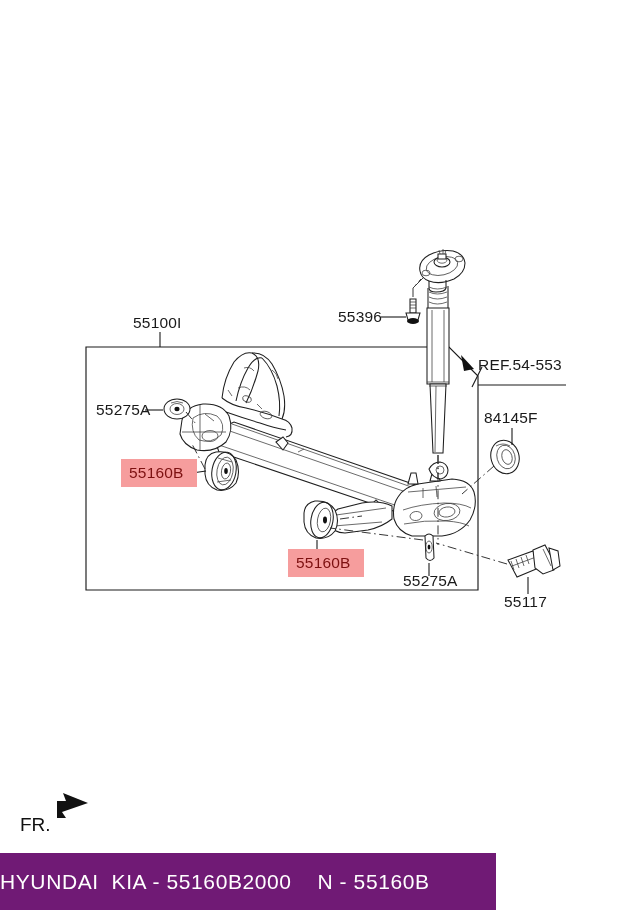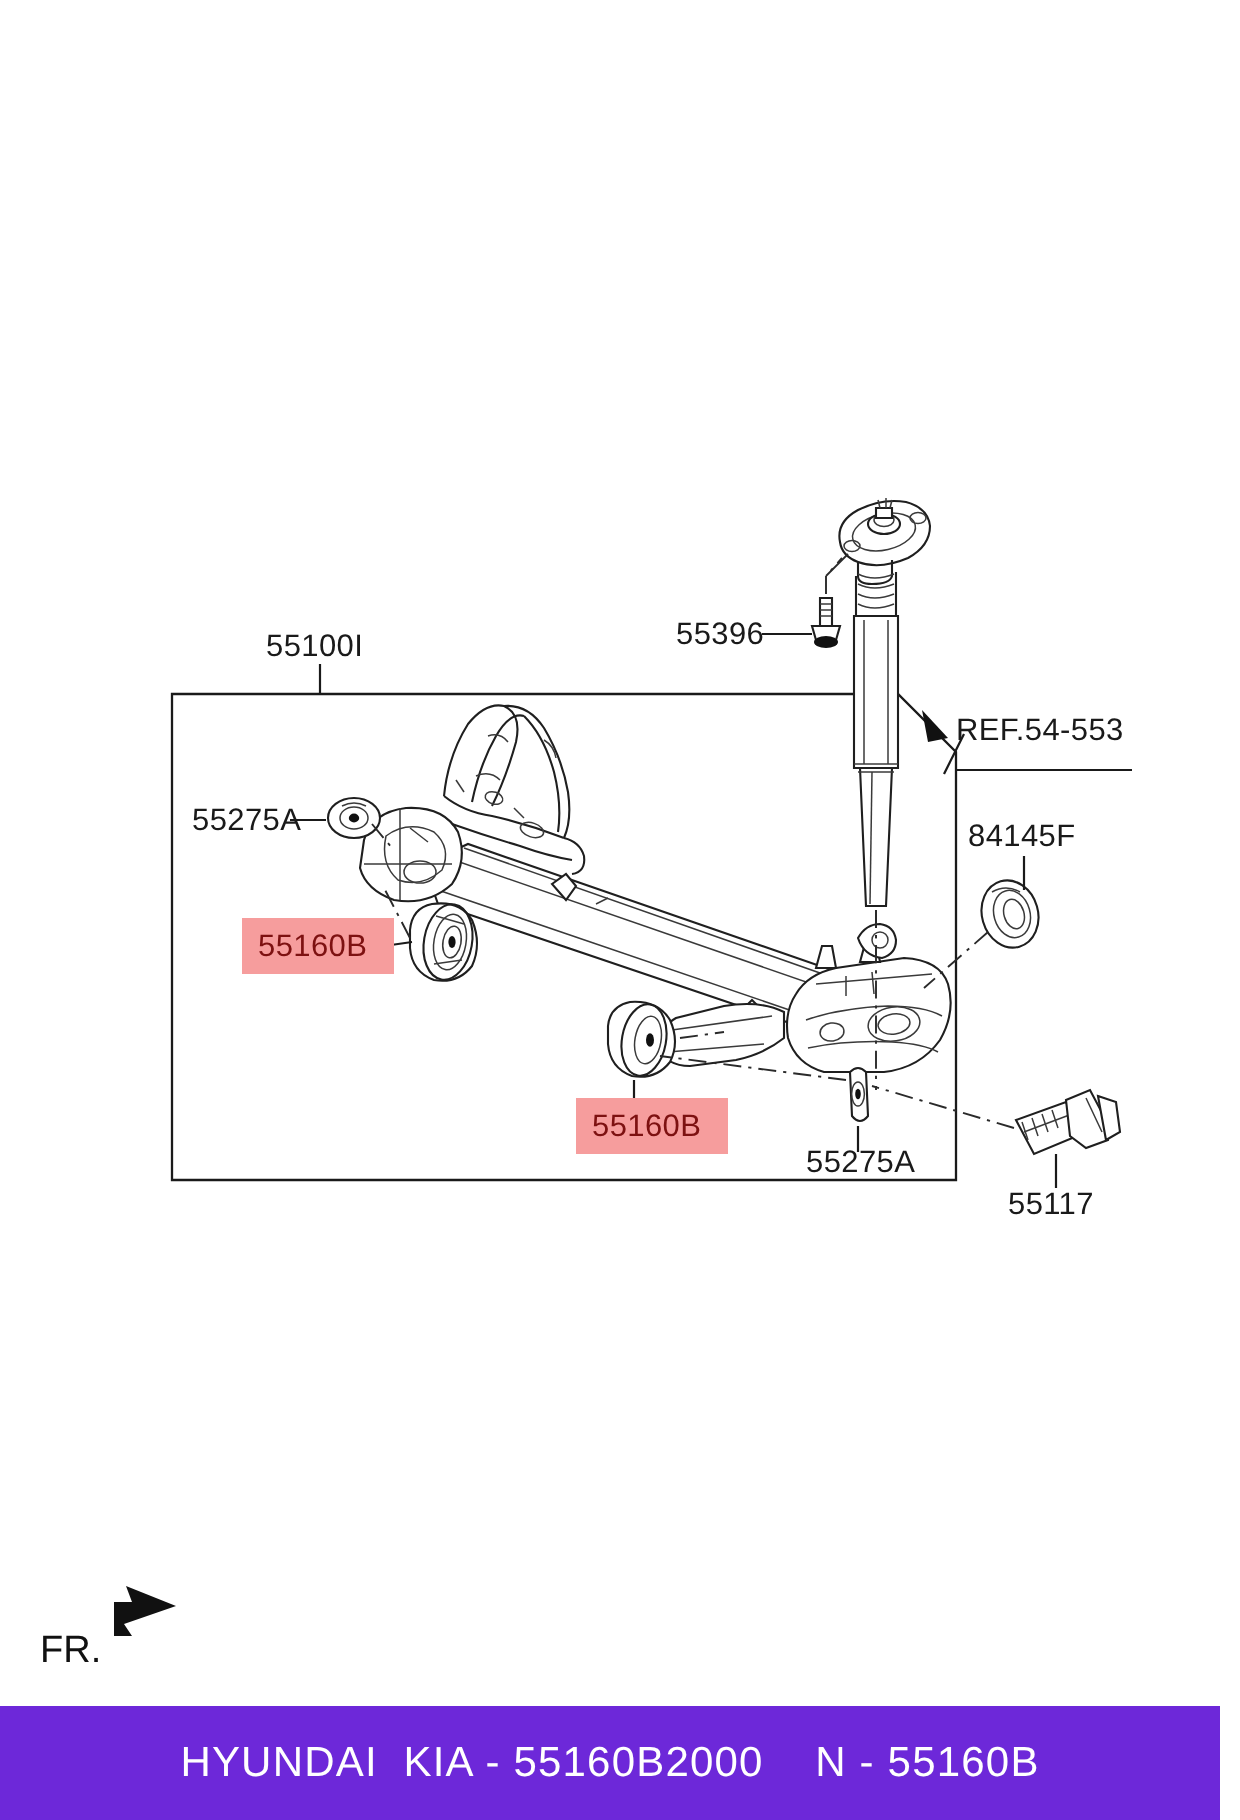--- a/index.html
+++ b/index.html
@@ -81,26 +81,26 @@
   .hlbox {
     fill: #f69d9d;
   }
   .fill-dark {
     fill: #111111;
   }
   #footer {
     position: absolute;
     left: 0;
     top: 853px;
-    width: 610px;
+    width: 496px;
     height: 57px;
-    background: #6d28d9;
+    background: #701a75;
     display: flex;
     align-items: center;
-    justify-content: center;
+    justify-content: flex-start;
   }
   #footer-text {
     color: #ffffff;
     font-family: "Liberation Sans", sans-serif;
     font-size: 21px;
     letter-spacing: 0.6px;
     white-space: pre;
   }
 </style>
 </head>

